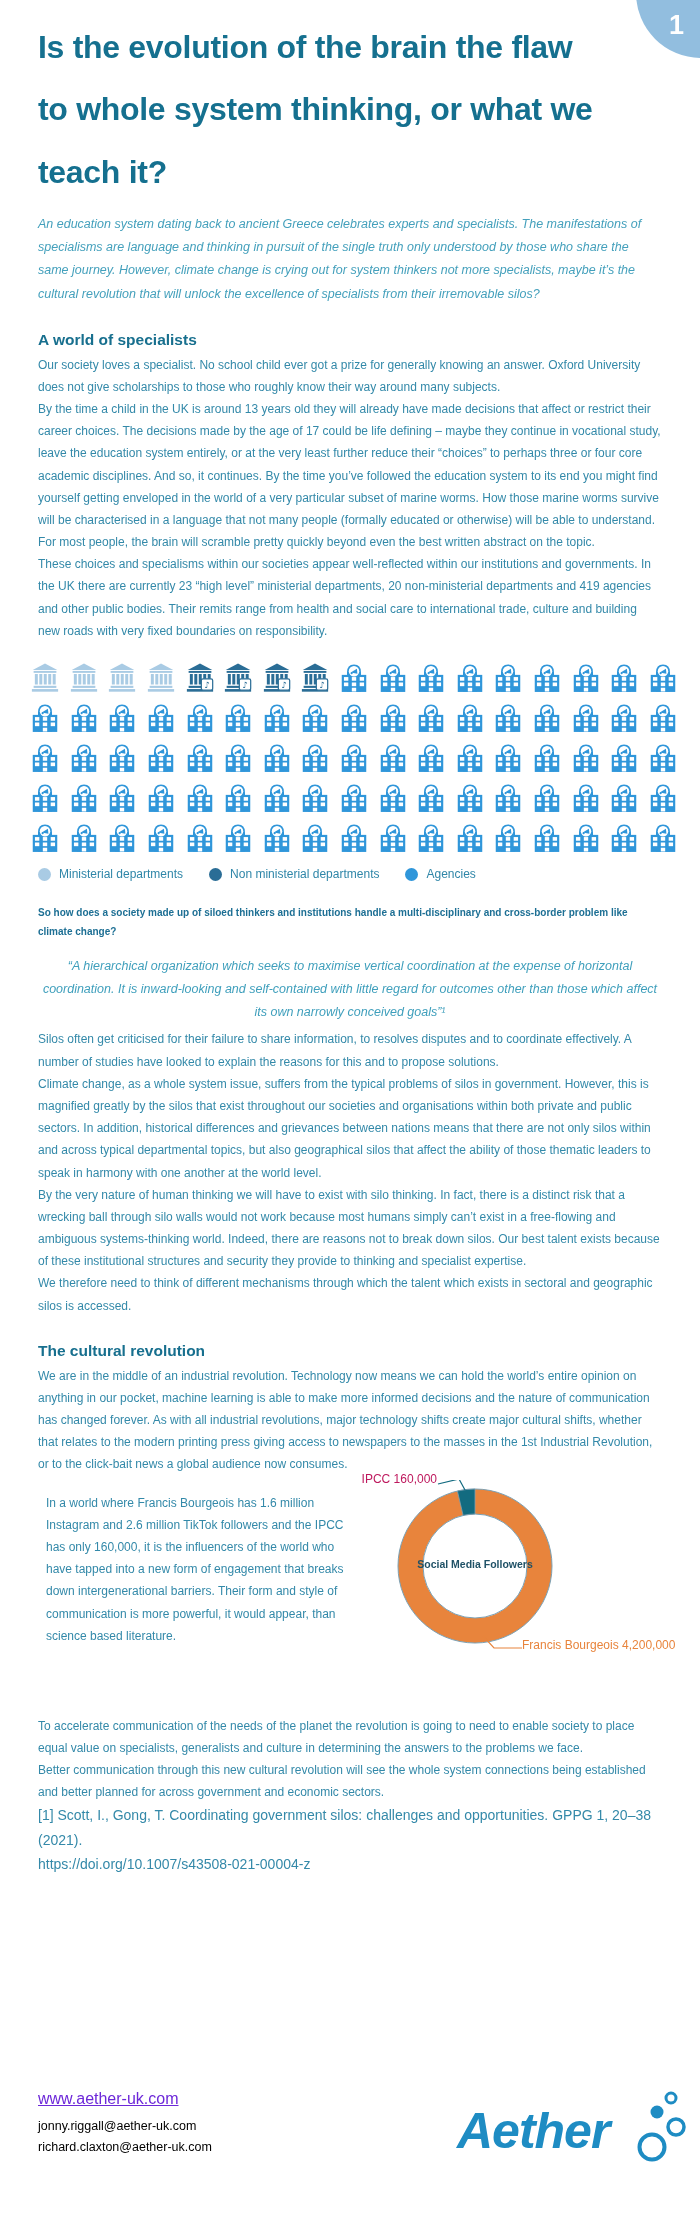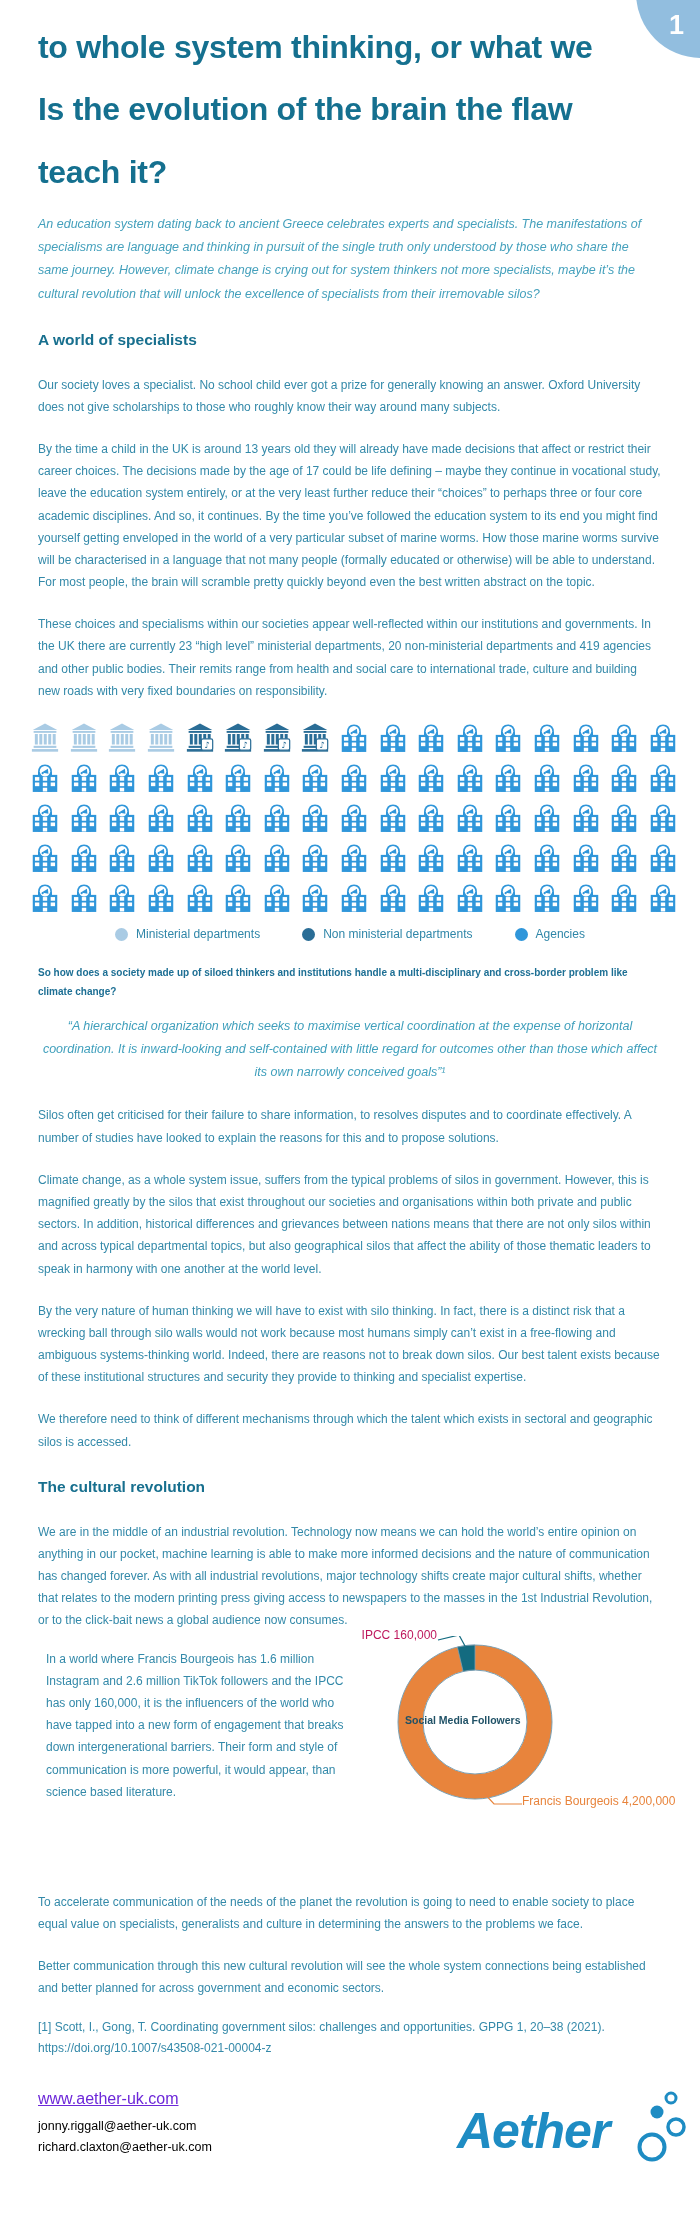--- a/index.html
+++ b/index.html
@@ -15,59 +15,59 @@
   }
   .page-num{
     position:absolute;right:16px;top:10px;color:#ffffff;
     font-size:27px;font-weight:bold;
   }
   
   .title{margin-top:16px;font-weight:bold;color:#15708f;font-size:32px;line-height:1.95;letter-spacing:-0.3px;}
   .title div{white-space:nowrap;}
   .intro{margin-top:10px;font-style:italic;color:#44a0bc;font-size:12.5px;line-height:1.85;}
   h2.sec{margin:20px 0 0;font-size:15.5px;color:#176f8e;line-height:1.8;}
-  .p{margin:20px 0 0;font-size:12px;line-height:1.85;color:#3389a9;}
+  .p{margin:0 0 0;font-size:12px;line-height:1.85;color:#3389a9;}
   .question{margin:22px 0 0;font-size:10px;font-weight:bold;color:#1d6f94;line-height:1.9;}
   .quote{margin:14px 0 4px;font-size:12.5px;font-style:italic;color:#3f9fbc;line-height:1.85;text-align:center;}
   
   .pictogram{
     margin:20px 0 0 -12px;width:656px;
     display:grid;grid-template-columns:repeat(17,1fr);row-gap:9px;justify-items:center;
   }
   .pictogram span{display:block;height:31px;}
-  .legend{margin-top:14px;display:flex;justify-content:center;align-items:center;gap:42px;}
+  .legend{margin-top:14px;display:flex;justify-content:flex-start;align-items:center;gap:26px;}
   .lg-item{display:flex;align-items:center;gap:8px;}
   .lg-dot{width:13px;height:13px;border-radius:50%;display:inline-block;}
   .lg-label{font-size:12px;color:#2f86a8;}
   
   .chart-row{position:relative;height:235px;margin-top:4px;}
   .chart-row .left-par{position:absolute;left:0;top:4px;width:300px;margin:8px;}
   .donut-svg{position:absolute;left:262px;top:0;width:400px;height:235px;pointer-events:none;}
   .donut-label{position:absolute;font-size:12px;white-space:nowrap;}
   .lbl-ipcc{left:279px;top:-8px;width:120px;text-align:right;color:#14607a;}
   .lbl-francis{left:484px;top:158px;color:#e8843c;}
-  .lbl-center{left:367px;top:78px;width:140px;text-align:left;font-weight:bold;font-size:10.5px;color:#1f5166;}
+  .lbl-center{left:367px;top:78px;width:140px;text-align:center;font-weight:bold;font-size:10.5px;color:#1f5166;}
   
-  .footnote{margin-top:18px;font-size:12px;line-height:1.75;color:#3489a9;}
+  .footnote{font-size:14px;line-height:1.75;color:#3489a9;}
   .footer{position:absolute;left:38px;right:38px;top:2090px;height:100px;}
   .site-link{font-size:16px;color:#6d28d9;text-decoration:underline;display:inline-block;}
   .emails{margin-top:8px;font-size:12.5px;line-height:1.7;color:#000000;}
   .logo-svg{position:absolute;right:-28px;top:-6px;}
 </style>
 </head>
 <body>
 
 <div class="corner-circle"></div>
 <div class="page-num">1</div>
 
 <div class="content">
 
   <div class="title">
+    <div>Is the evolution of the brain the flaw</div>
     <div>to whole system thinking, or what we</div>
-    <div>Is the evolution of the brain the flaw</div>
     <div>teach it?</div>
   </div>
 
   <p class="intro">An education system dating back to ancient Greece celebrates experts and specialists. The manifestations of specialisms are language and thinking in pursuit of the single truth only understood by those who share the same journey. However, climate change is crying out for system thinkers not more specialists, maybe it’s the cultural revolution that will unlock the excellence of specialists from their irremovable silos?</p>
 
   <h2 class="sec">A world of specialists</h2>
   <p class="p">Our society loves a specialist. No school child ever got a prize for generally knowing an answer. Oxford University does not give scholarships to those who roughly know their way around many subjects.</p>
   <p class="p">By the time a child in the UK is around 13 years old they will already have made decisions that affect or restrict their career choices. The decisions made by the age of 17 could be life defining – maybe they continue in vocational study, leave the education system entirely, or at the very least further reduce their “choices” to perhaps three or four core academic disciplines. And so, it continues. By the time you’ve followed the education system to its end you might find yourself getting enveloped in the world of a very particular subset of marine worms. How those marine worms survive will be characterised in a language that not many people (formally educated or otherwise) will be able to understand. For most people, the brain will scramble pretty quickly beyond even the best written abstract on the topic.</p>
   <p class="p">These choices and specialisms within our societies appear well-reflected within our institutions and governments. In the UK there are currently 23 “high level” ministerial departments, 20 non-ministerial departments and 419 agencies and other public bodies. Their remits range from health and social care to international trade, culture and building new roads with very fixed boundaries on responsibility.</p>
 

